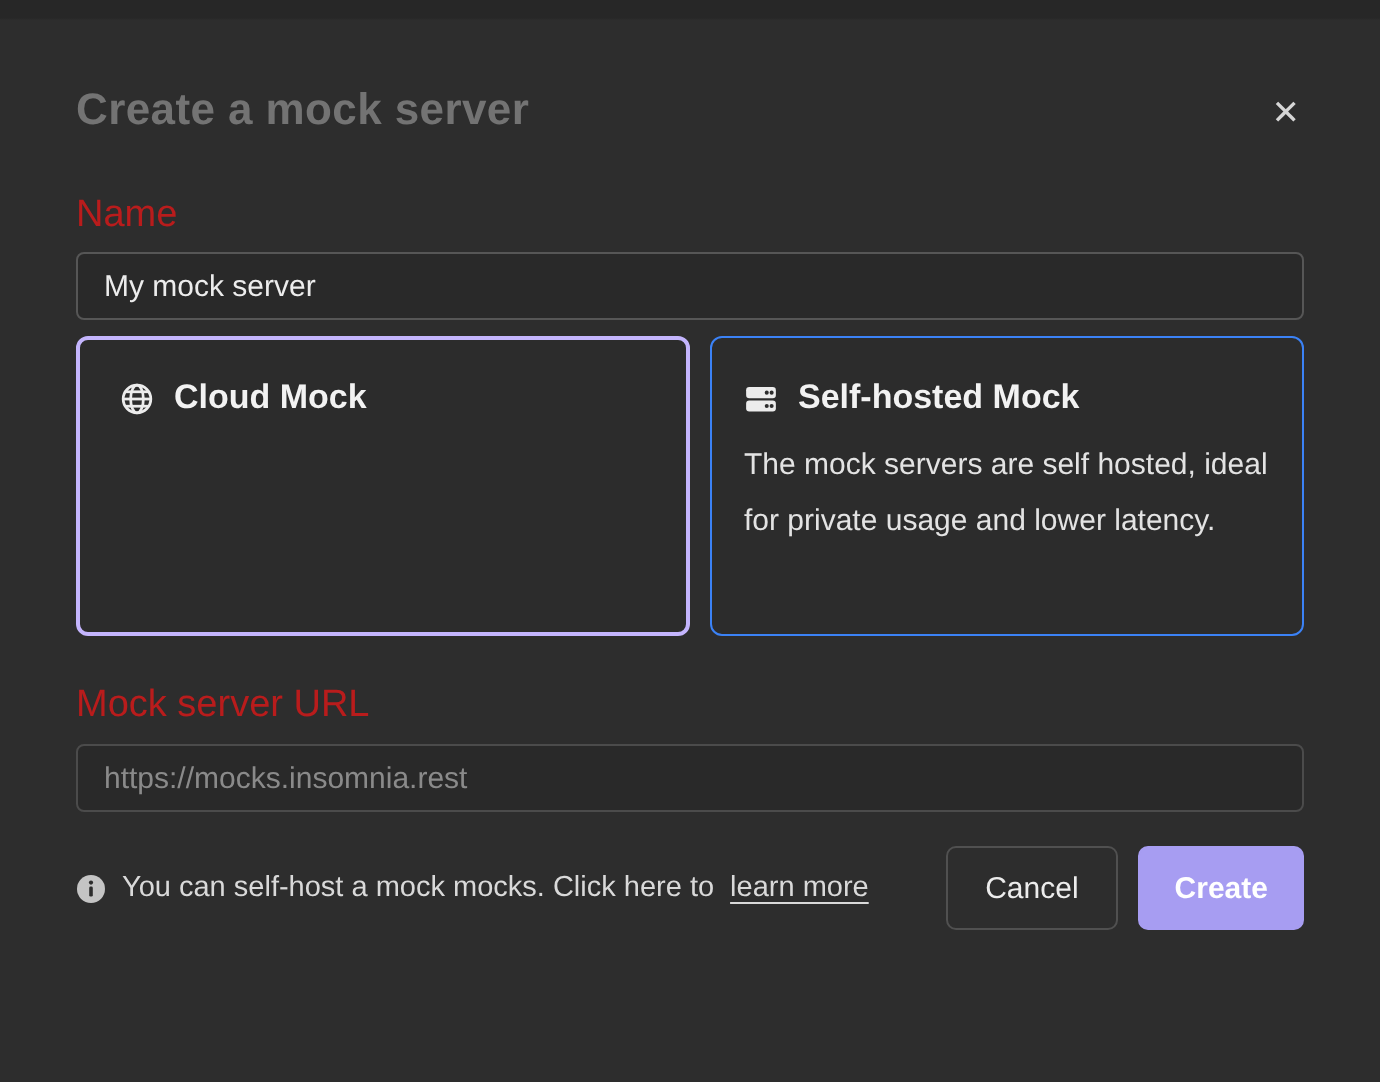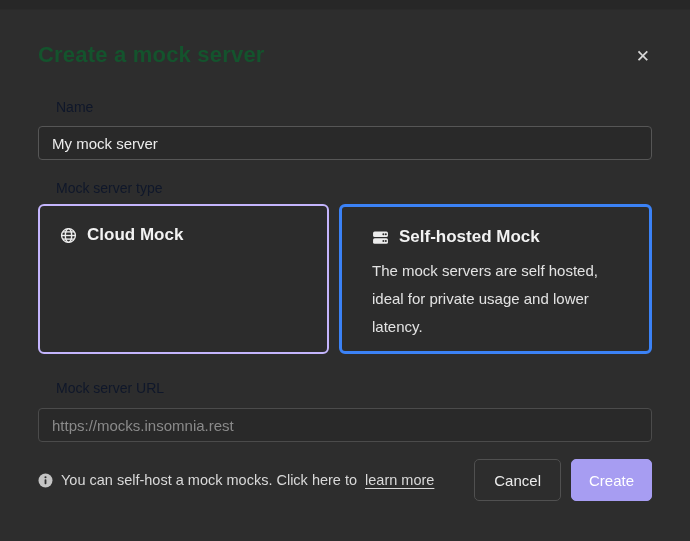--- a/index.html
+++ b/index.html
@@ -16,41 +16,40 @@
   .modal-header {
     margin-top: 42px;
     display: flex;
     align-items: flex-start;
     justify-content: space-between;
   }
   .modal-title {
     font-size: 22px;
     font-weight: 600;
     letter-spacing: 0.2px;
-    color: #14532d;
+    color: #737373;
   }
   .close-btn {
     background: none;
     border: none;
     color: #d6d6d6;
     font-size: 17px;
     line-height: 1;
     cursor: pointer;
     padding: 4px 2px;
     margin-top: 2px;
     font-family: "Liberation Sans", sans-serif;
   }
 
   
   .field-label {
     display: block;
-    font-size: 14px;
+    font-size: 19px;
     line-height: 15px;
-    color: #0f172a;
-    margin-left: 18px;
+    color: #b91c1c;
   }
   .label-name { margin-top: 31px; }
   .label-type { margin-top: 21px; }
   .label-url  { margin-top: 27px; }
 
   
   .text-input {
     display: block;
     width: 100%;
     height: 34px;
@@ -71,22 +70,22 @@
   .type-cards {
     margin-top: 8px;
     display: flex;
     gap: 10px;
   }
   .type-card {
     flex: 1;
     height: 150px;
     border-radius: 6px;
     background: #2c2c2c;
-    border: 3px solid #3b82f6;
-    padding: 20px 30px;
+    border: 1px solid #3b82f6;
+    padding: 20px 16px;
     cursor: pointer;
   }
   .type-card.selected {
     border: 2px solid #c4b5fd;
     padding: 19px 20px;
   }
   .card-title-row {
     display: flex;
     align-items: center;
     gap: 10px;
@@ -137,36 +136,36 @@
     background: #2d2d2d;
     border: 1px solid #505050;
     color: #ececec;
     padding: 0 19px;
   }
   .btn-create {
     background: #a79df2;
     border: 1px solid #a79df2;
     color: #ffffff;
     padding: 0 17px;
+    font-weight: bold;
   }
 </style>
 </head>
 <body>
 
 <div class="modal">
 
   <div class="modal-header">
     <h1 class="modal-title">Create a mock server</h1>
     <button class="close-btn">✕</button>
   </div>
 
   <label class="field-label label-name">Name</label>
   <input class="text-input" type="text" value="My mock server" style="">
 
-  <label class="field-label label-type">Mock server type</label>
 
   <div class="type-cards">
 
     <div class="type-card selected">
       <div class="card-title-row">
         <span class="card-icon">
           <svg width="17" height="17" viewBox="0 0 16 16" fill="none" stroke="#ececec" stroke-width="1.3">
             <circle cx="8" cy="8" r="6.5"></circle>
             <ellipse cx="8" cy="8" rx="3" ry="6.5"></ellipse>
             <line x1="1.5" y1="8" x2="14.5" y2="8"></line>

